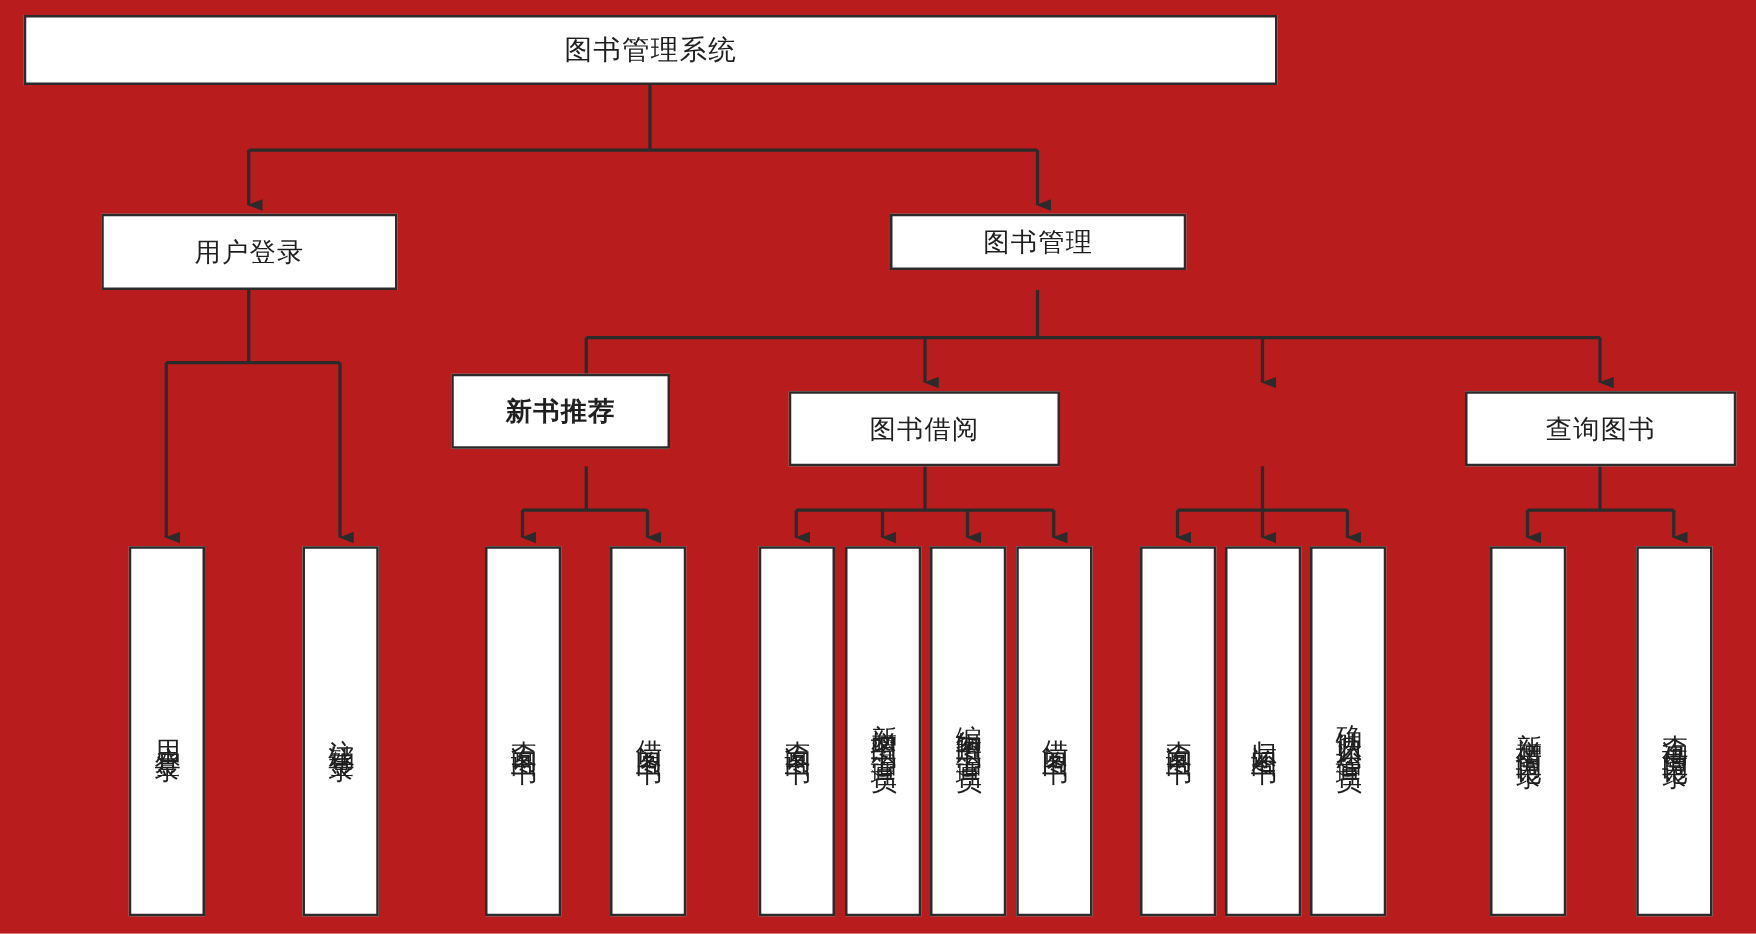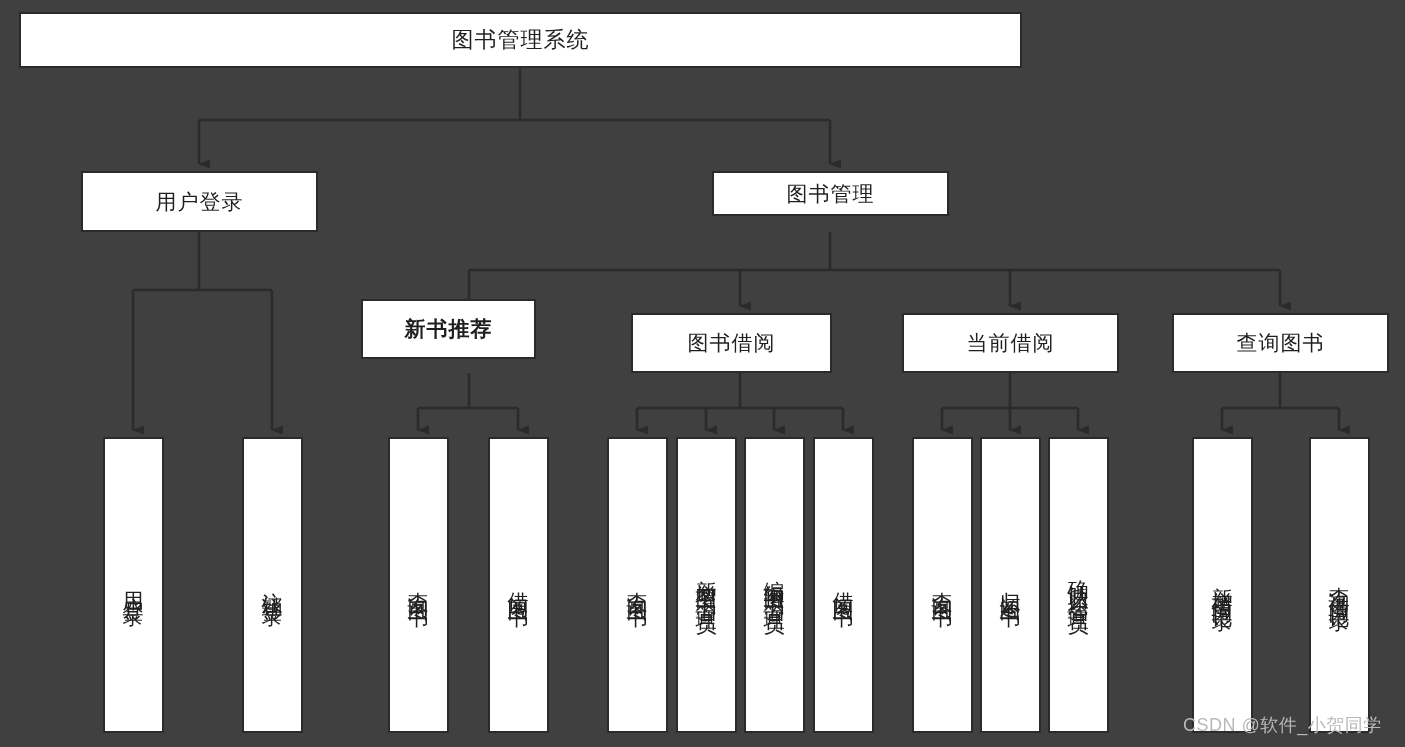--- a/index.html
+++ b/index.html
@@ -8,21 +8,21 @@
     padding: 0;
     background: #ffffff;
   }
   body {
     font-family: "Liberation Sans", "DejaVu Sans", sans-serif;
   }
   #canvas {
     position: relative;
     width: 1405px;
     height: 747px;
-    background: #404040;
+    background: #b91c1c;
     overflow: hidden;
   }
   
   #connectors {
     position: absolute;
     left: 0;
     top: 0;
     width: 1405px;
     height: 747px;
   }
@@ -138,27 +138,24 @@
   </div>
 
   <div class="node h" style="left:712px; top:171px; width:237px; height:45px;">
     <span>图书管理</span>
   </div>
 
   <div class="node h" style="left:361px; top:299px; width:175px; height:60px;font-weight:bold;">
     <span>新书推荐</span>
   </div>
 
-  <div class="node h" style="left:631px; top:313px; width:201px; height:60px;text-align:right;">
+  <div class="node h" style="left:631px; top:313px; width:217px; height:60px;text-align:right;">
     <span>图书借阅</span>
   </div>
 
-  <div class="node h" style="left:902px; top:313px; width:217px; height:60px;">
-    <span>当前借阅</span>
-  </div>
 
   <div class="node h" style="left:1172px; top:313px; width:217px; height:60px;">
     <span>查询图书</span>
   </div>
 
   <div class="node v" style="left:103px; top:437px; width:61px; height:296px;">
     <span class="vtext">用户登录</span>
   </div>
 
   <div class="node v" style="left:242px; top:437px; width:61px; height:296px;">
@@ -202,15 +199,14 @@
   </div>
 
   <div class="node v" style="left:1192px; top:437px; width:61px; height:296px;">
     <span class="vtext">新增借阅记录</span>
   </div>
 
   <div class="node v" style="left:1309px; top:437px; width:61px; height:296px;">
     <span class="vtext">查询借阅记录</span>
   </div>
 
-  <div class="watermark">CSDN @软件_小贺同学</div>
 
 </div>
 
 </body></html>

